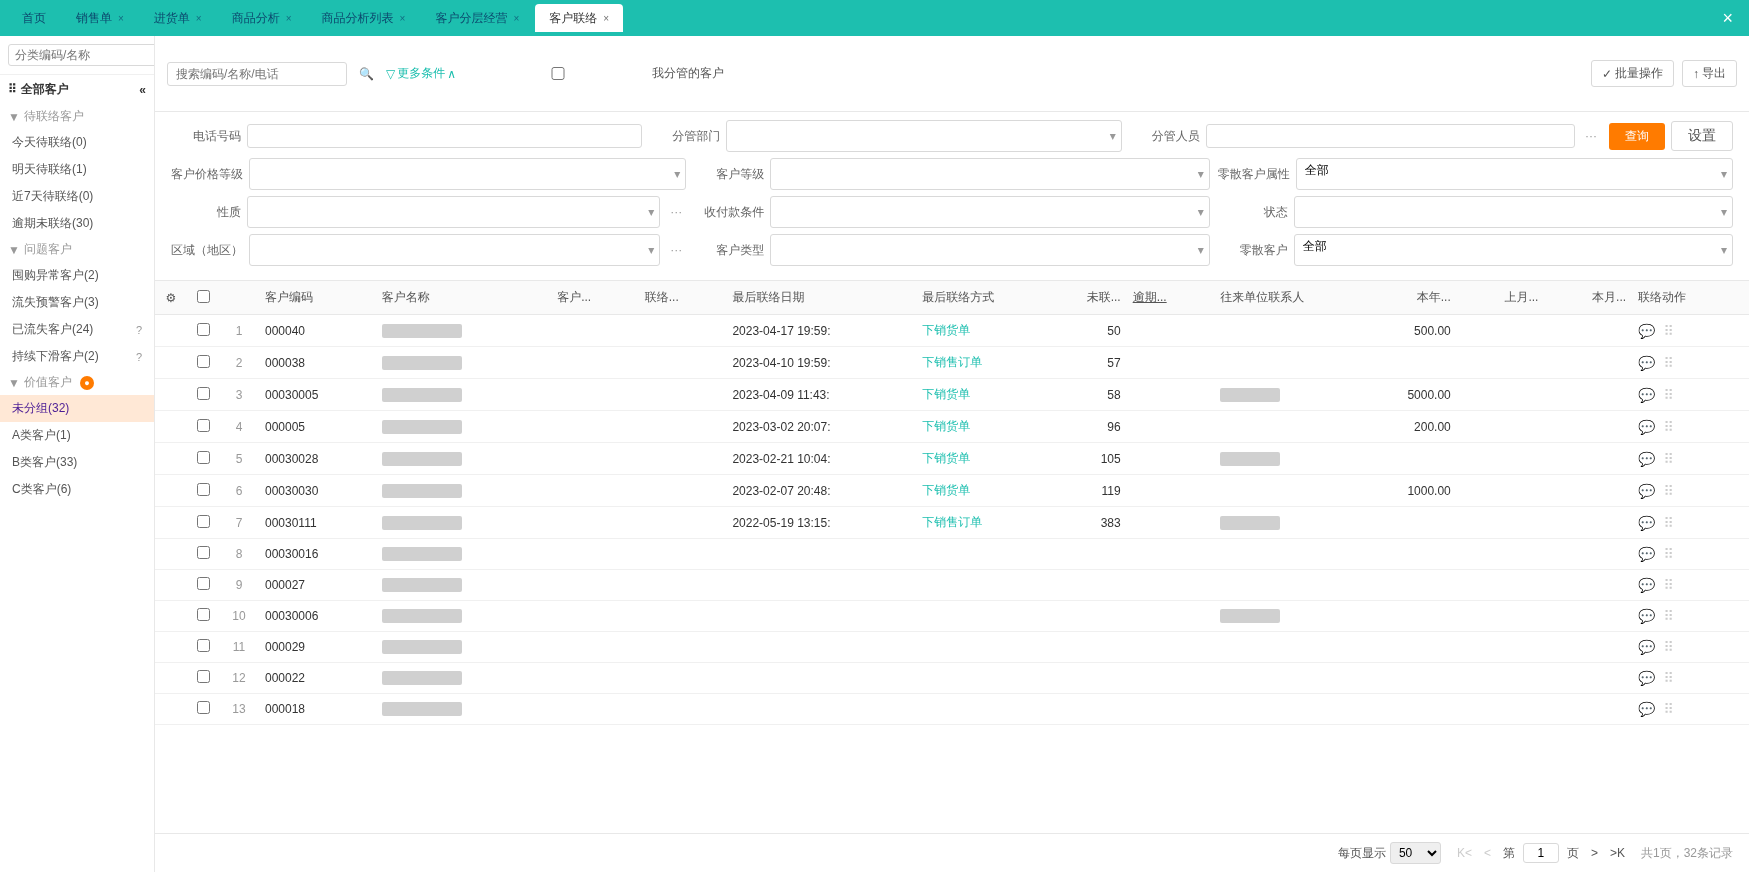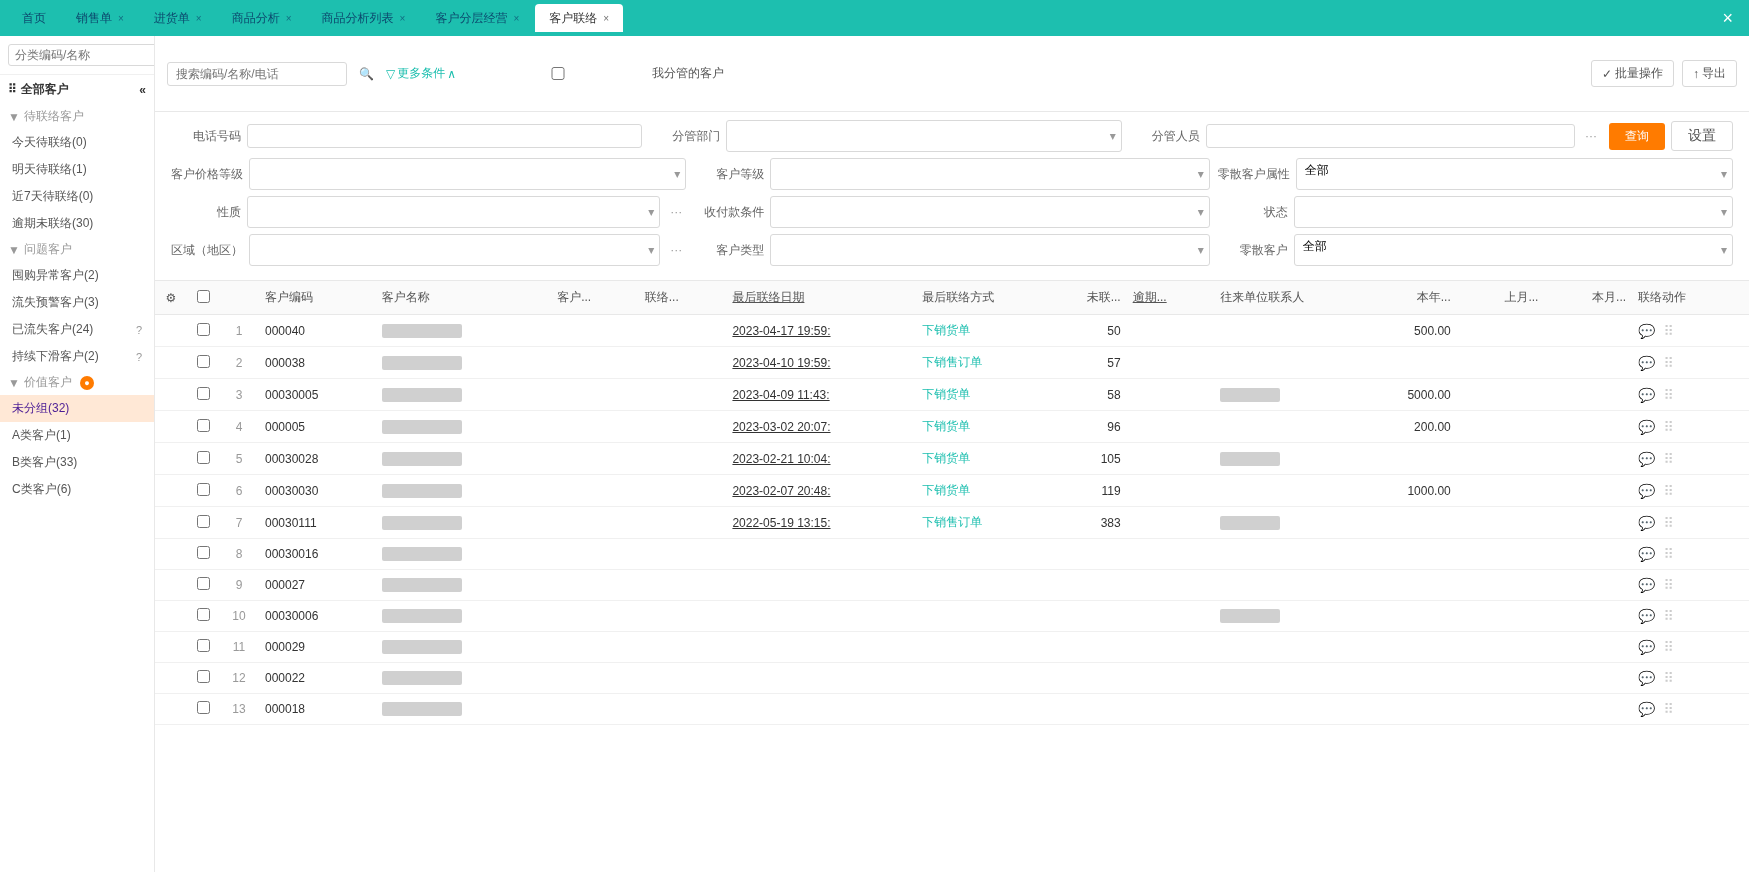--- a/index.html
+++ b/index.html
@@ -127,21 +127,21 @@
       white-space: nowrap; position: sticky; top: 0; z-index: 1;
     }
     tbody tr { border-bottom: 1px solid #f0f0f0; }
     tbody td { padding: 7px 6px; color: #333; white-space: nowrap; }
     .col-num { width: 40px; text-align: center; color: #999; }
     .col-check { width: 32px; text-align: center; }
     .col-code { min-width: 80px; }
     .col-name { min-width: 120px; max-width: 160px; overflow: hidden; }
     .col-type { min-width: 60px; }
     .col-contact { min-width: 60px; }
-    .col-last-date { min-width: 130px; text-decoration: underline; }
+    .col-last-date { min-width: 130px; }
     .col-last-way { min-width: 80px; }
     .col-uncontact { min-width: 60px; text-align: right; }
     .col-overdue { min-width: 60px; text-decoration: underline; }
     .col-contact-person { min-width: 80px; }
     .col-this-year { min-width: 70px; text-align: right; }
     .col-last-month { min-width: 60px; text-align: right; }
     .col-this-month { min-width: 60px; text-align: right; }
     .col-action { min-width: 80px; }
     .link-text { color: #1dbfaf; cursor: pointer; text-decoration: none; }
     .action-icons { display: flex; gap: 8px; color: #999; }
@@ -711,14 +711,33 @@
       <span class="action-icons">
         <span style="color:#ccc;font-size:14px;">💬</span>
         <span style="color:#ccc;font-size:14px;">⠿</span>
       </span>
     </td>
   </tr>
           </tbody>
       </table>
     </div>
 
+    <div class="table-footer">
+      <div class="footer-page-size">
+        <span>每页显示</span>
+        <select>
+          <option value="50">50</option>
+          <option value="100">100</option>
+        </select>
+      </div>
+      <div class="footer-nav">
+        <span class="disabled">K&lt;</span>
+        <span class="disabled">&lt;</span>
+        <span>第</span>
+        <input class="page-input" type="text" value="1" style="">
+        <span>页</span>
+        <span>&gt;</span>
+        <span>&gt;K</span>
+      </div>
+      <span class="footer-info">共1页，32条记录</span>
+    </div>
   </div>
 </div>
 
 </body></html>

